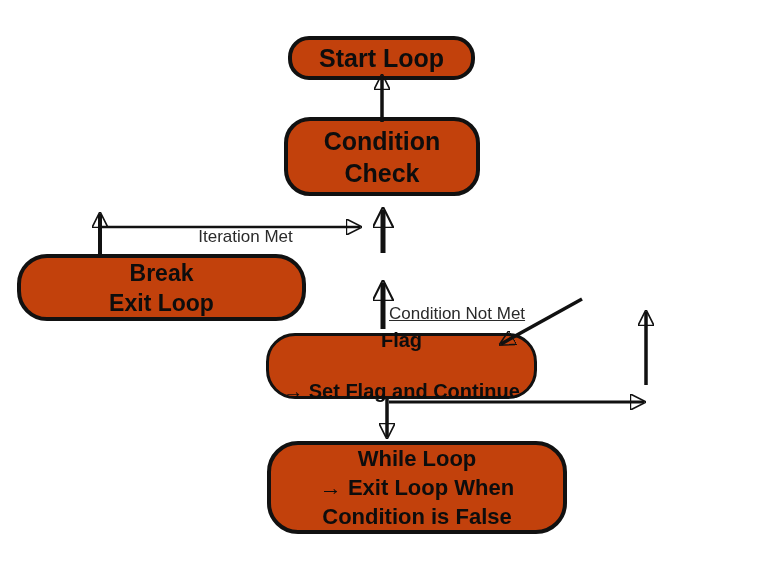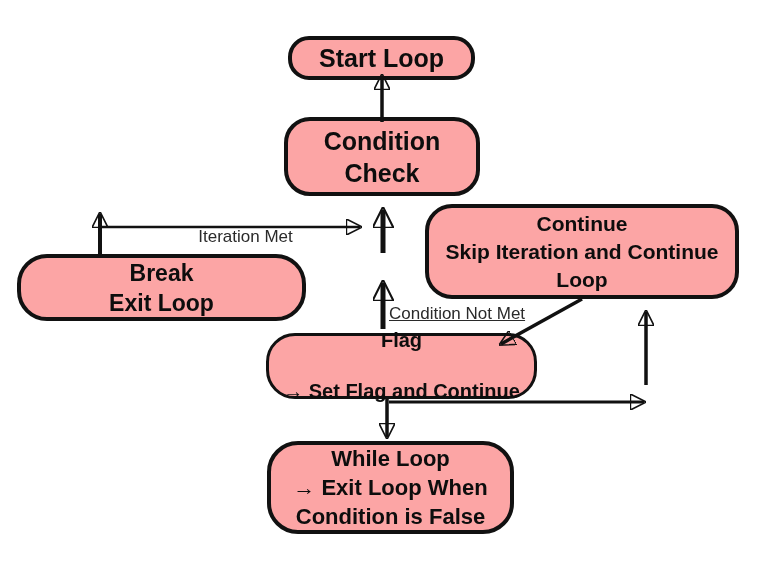--- a/index.html
+++ b/index.html
@@ -16,38 +16,38 @@
   }
   .canvas {
     position: absolute;
     inset: 0;
     width: 768px;
     height: 576px;
   }
   .node {
     position: absolute;
     box-sizing: border-box;
-    background: #fca5a5;
+    background: #c2410c;
     border: 4px solid #111111;
     display: flex;
     flex-direction: column;
     justify-content: center;
     text-align: center;
     color: #0d0d0d;
     font-weight: bold;
     z-index: 1;
   }
   .node .ln { display: block; white-space: nowrap; }
 
   #node-start-loop   { left: 288px; top: 36px;  width: 187px; height: 44px; border-radius: 21px; font-size: 25px; }
   #node-condition-check { left: 284px; top: 117px; width: 196px; height: 79px; border-radius: 26px; font-size: 25px; line-height: 32px; }
   #node-break        { left: 17px;  top: 254px; width: 289px; height: 67px; border-radius: 30px; font-size: 23px; line-height: 30px; }
   #node-continue     { left: 425px; top: 204px; width: 314px; height: 95px; border-radius: 27px; font-size: 21px; line-height: 28px; }
   #node-flag         { left: 266px; top: 333px; width: 271px; height: 66px; border-radius: 29px; font-size: 20px; line-height: 27px; border-width: 3px; gap: 24px; }
-  #node-while-loop   { left: 267px; top: 441px; width: 247px; height: 93px; border-radius: 31px; font-size: 22px; line-height: 29px; }
+  #node-while-loop   { left: 267px; top: 441px; width: 300px; height: 93px; border-radius: 31px; font-size: 22px; line-height: 29px; }
 
   svg.edges {
     position: absolute;
     inset: 0;
     z-index: 2;
     pointer-events: none;
   }
   svg.edges line, svg.edges path {
     stroke: #111111;
     fill: none;
@@ -75,25 +75,20 @@
   <div class="node" id="node-condition-check">
     <span class="ln">Condition</span>
     <span class="ln">Check</span>
   </div>
 
   <div class="node" id="node-break">
     <span class="ln">Break</span>
     <span class="ln">Exit Loop</span>
   </div>
 
-  <div class="node" id="node-continue">
-    <span class="ln">Continue</span>
-    <span class="ln">Skip Iteration and Continue</span>
-    <span class="ln">Loop</span>
-  </div>
 
   <div class="node" id="node-flag">
     <span class="ln">Flag</span>
     <span class="ln">→ Set Flag and Continue</span>
   </div>
 
   <div class="node" id="node-while-loop">
     <span class="ln">While Loop</span>
     <span class="ln">→ Exit Loop When</span>
     <span class="ln">Condition is False</span>

